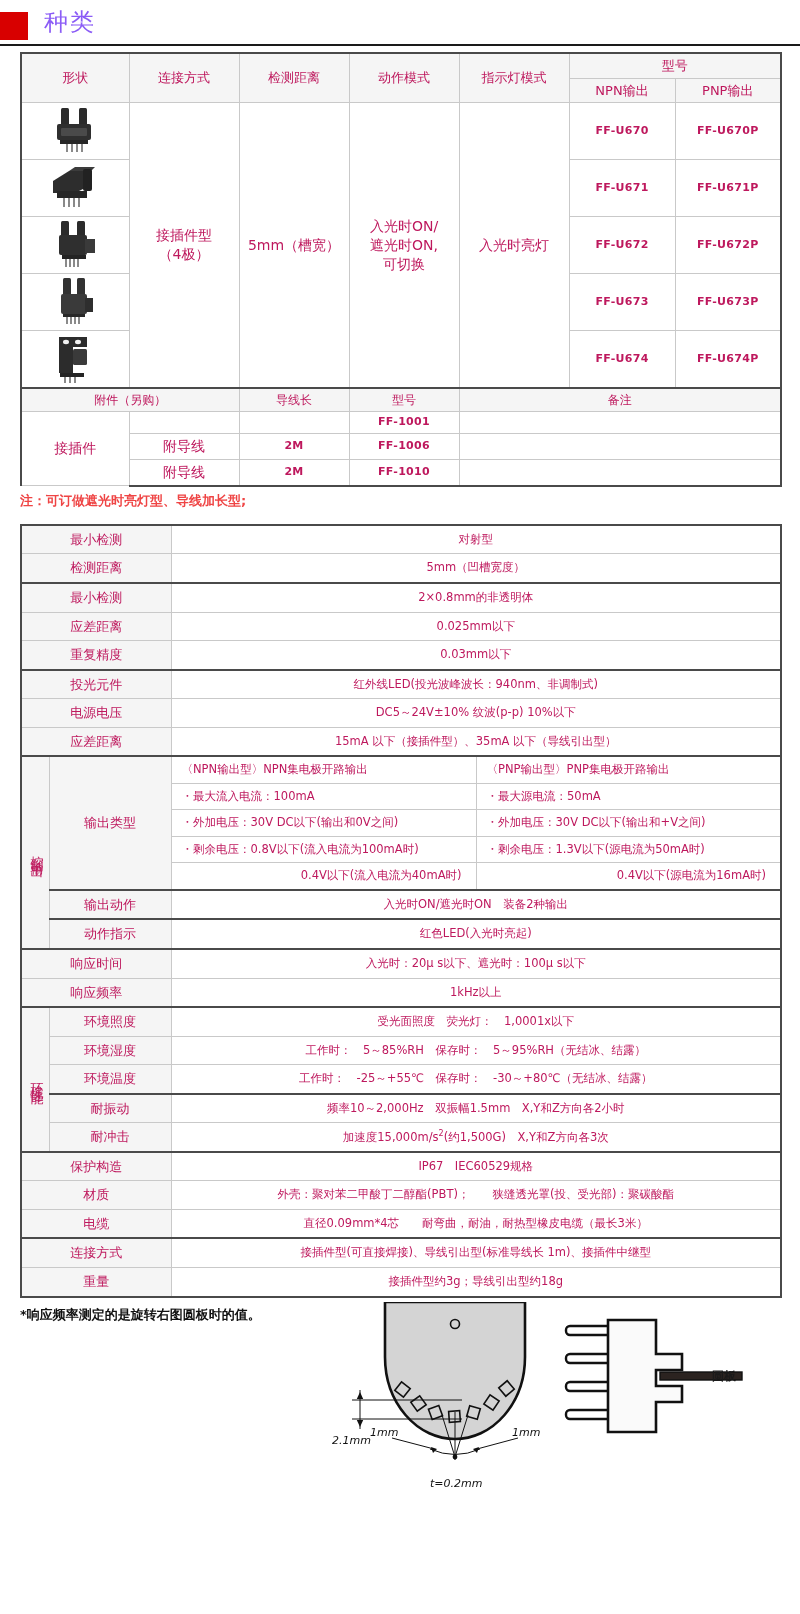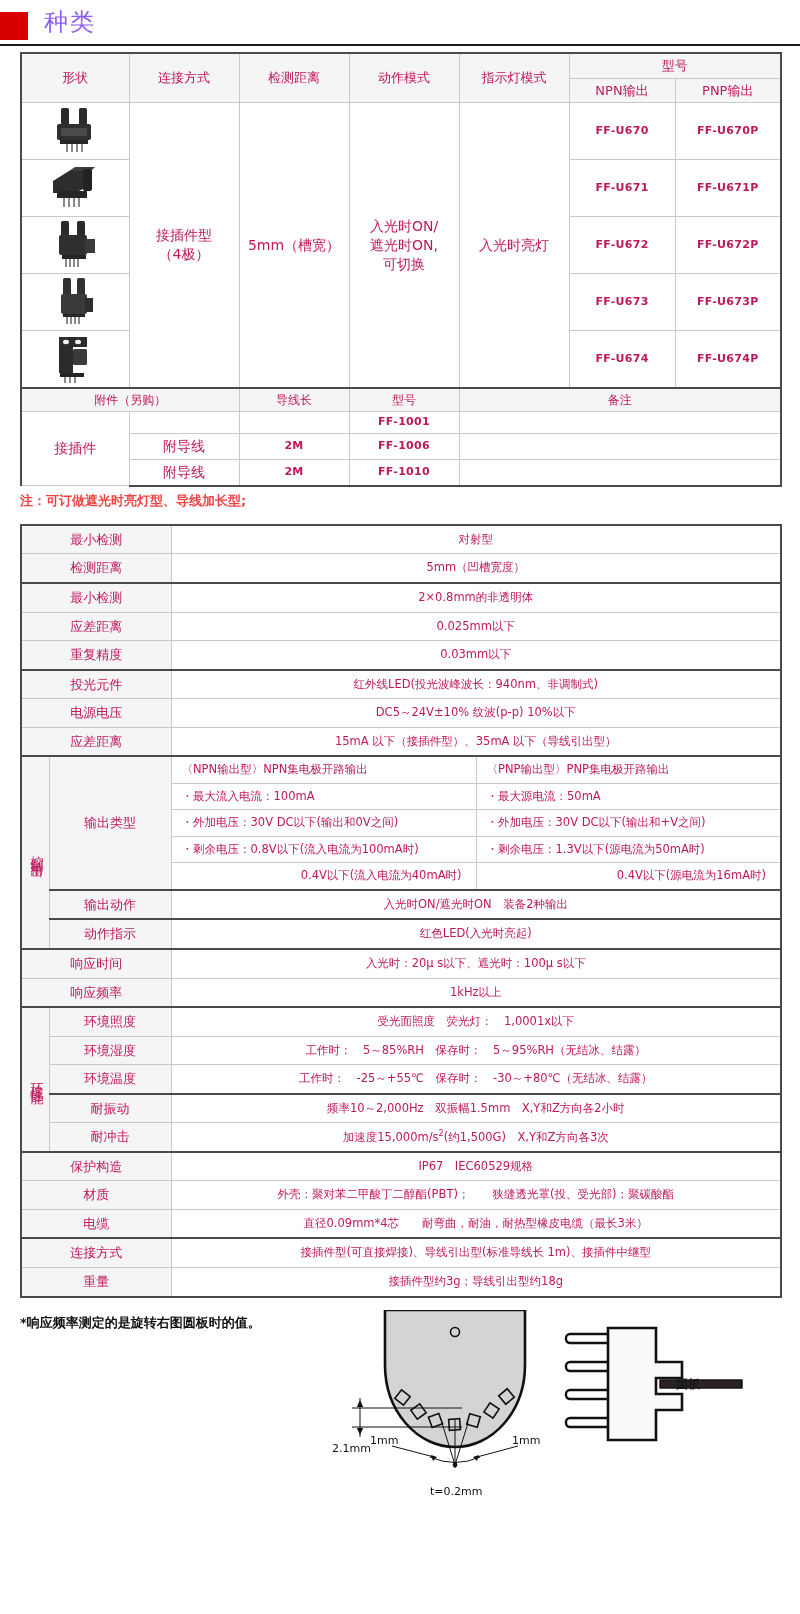--- a/index.html
+++ b/index.html
@@ -83,28 +83,28 @@
     writing-mode: vertical-rl;
     text-orientation: upright;
     letter-spacing: 3px;
     font-size: 13px;
     margin: 0 auto;
     display: inline-block;
   }
   .sup { font-size: 8px; vertical-align: super; }
 
   
-  .foot { position: relative; height: 210px; margin-top: 12px; }
+  .foot { position: relative; height: 210px; margin-top: 4px; }
   .foot-note {
     position: absolute; left: 20px; top: 4px;
     font-size: 13px; font-weight: bold; color:#111;
   }
-  .fig { position: absolute; left: 330px; top: 0; }
+  .fig { position: absolute; left: 330px; top: 0; font-style: italic; }
   .fig2 { position: absolute; left: 560px; top: 12px; }
-  .lbl-yuanban { position:absolute; left: 676px; top: 66px; font-size: 12px; font-weight: bold; }
+  .lbl-yuanban { position:absolute; left: 712px; top: 66px; font-size: 12px; font-weight: bold; }
   .dimtxt { font-size: 11px; fill: #111; font-family: "DejaVu Sans","Liberation Sans",sans-serif; }
 </style>
 </head>
 <body>
 
 <div class="page">
 
   <div class="sec-head" style="margin-top:8px;">
     <div class="redblock"></div>
     <div class="sec-title">种类</div>

